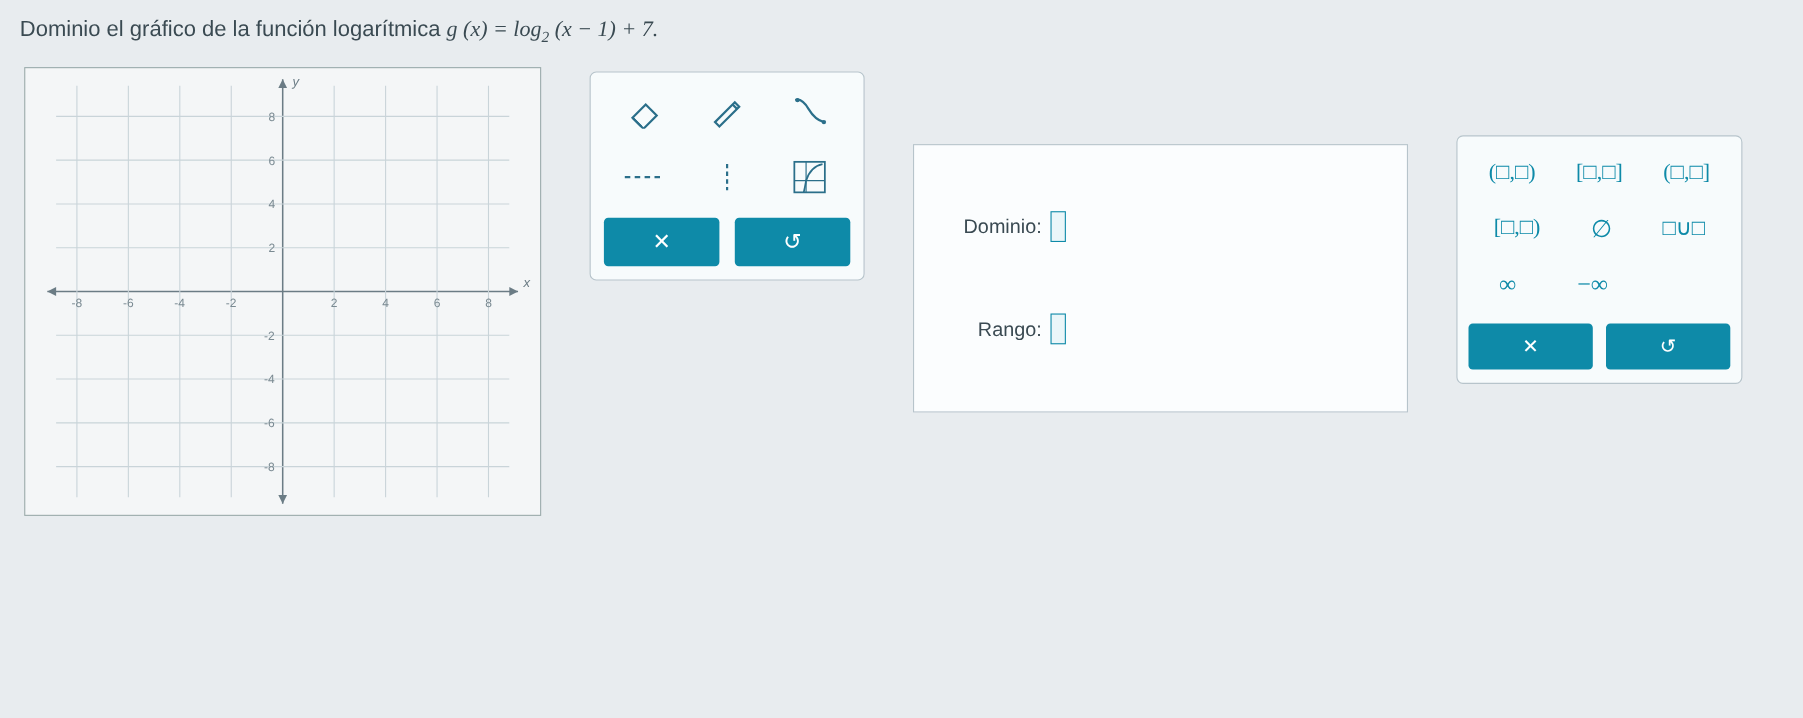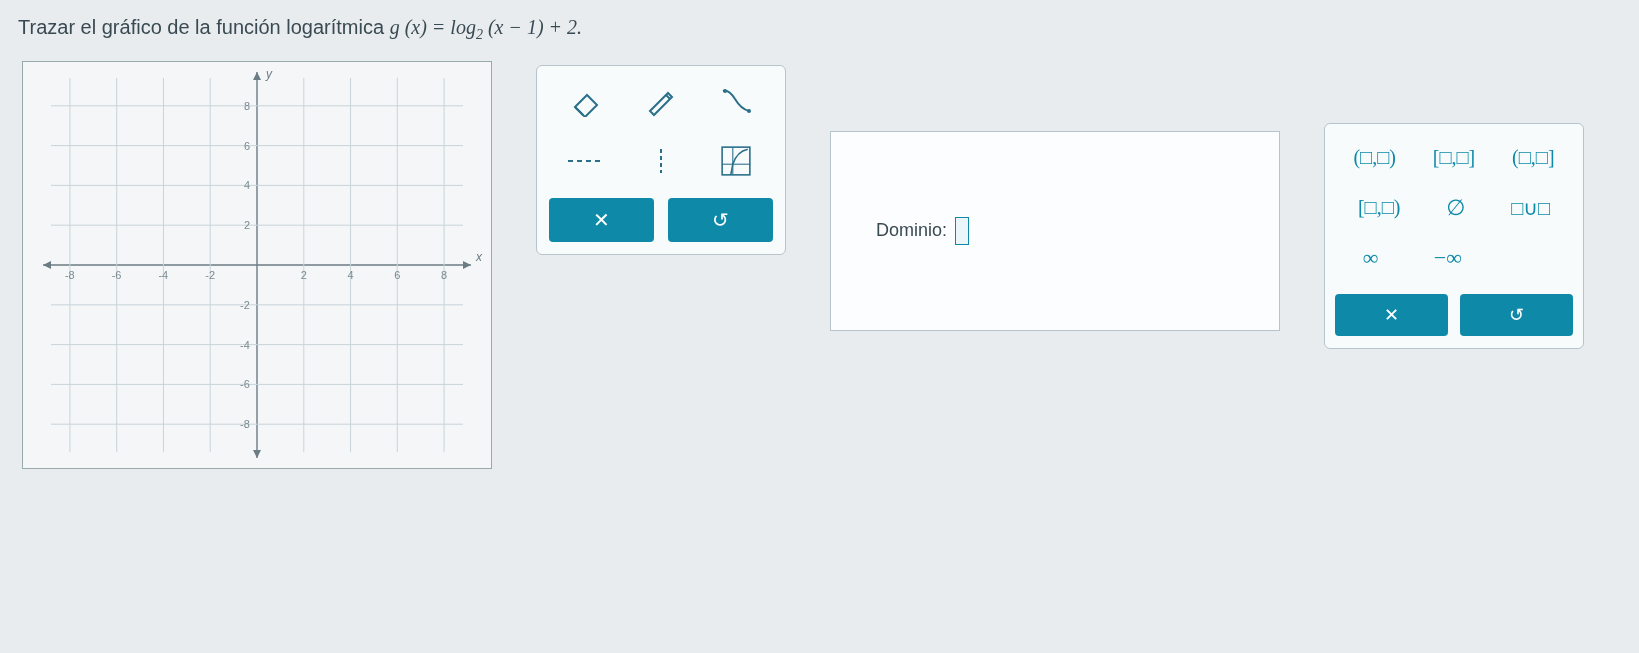--- a/index.html
+++ b/index.html
@@ -66,21 +66,21 @@
     background: #0e8aa8;
     color: #fff;
     border-radius: 4px;
     display: flex; align-items: center; justify-content: center;
     font-size: 20px;
     cursor: pointer;
   }
   
   .dr-panel {
     width: 450px;
-    height: 200px;
+    height: 244px;
     border: 1px solid #b7c4cb;
     background: #fbfdfe;
     padding: 28px 26px;
     display: flex;
     flex-direction: column;
     justify-content: space-around;
     margin-top: 70px;
     font-size: 18px;
     color: #3a4a52;
   }
@@ -128,21 +128,21 @@
     display: flex; align-items: center; justify-content: center;
     font-size: 18px;
     cursor: pointer;
   }
 </style>
 </head>
 <body>
 
 <div class="instructions">
   <span class="line">
-    <span>Trazar el gráfico de la función logarítmica </span><span class="fn"><span>g (x) = log</span><span class="sub">2</span><span> (x − 1) + 2.</span></span>
+    <span>Dominio el gráfico de la función logarítmica </span><span class="fn"><span>g (x) = log</span><span class="sub">2</span><span> (x − 1) + 7.</span></span>
   </span>
 </div>
 
 <div class="work-area">
 
   <div class="graph-panel">
     <svg viewBox="0 0 470 408">
 
       <g stroke="#c9d4d9" stroke-width="1">
         <line x1="20" y1="204" x2="450" y2="204" stroke="#6b7c85" stroke-width="1.4"></line>
@@ -251,20 +251,24 @@
           <span>↺</span>
         </div>
     </div>
   </div>
 
   <div class="dr-panel">
     <div class="dr-row">
       <span class="dr-label">Dominio:</span>
       <span class="dr-input"></span>
     </div>
+    <div class="dr-row">
+      <span class="dr-label">Rango:</span>
+      <span class="dr-input"></span>
+    </div>
   </div>
 
   <div class="sym-wrap">
     <div class="sym-row">
       <span class="sym">(□,□)</span>
       <span class="sym">[□,□]</span>
       <span class="sym">(□,□]</span>
     </div>
     <div class="sym-row">
       <span class="sym">[□,□)</span>

